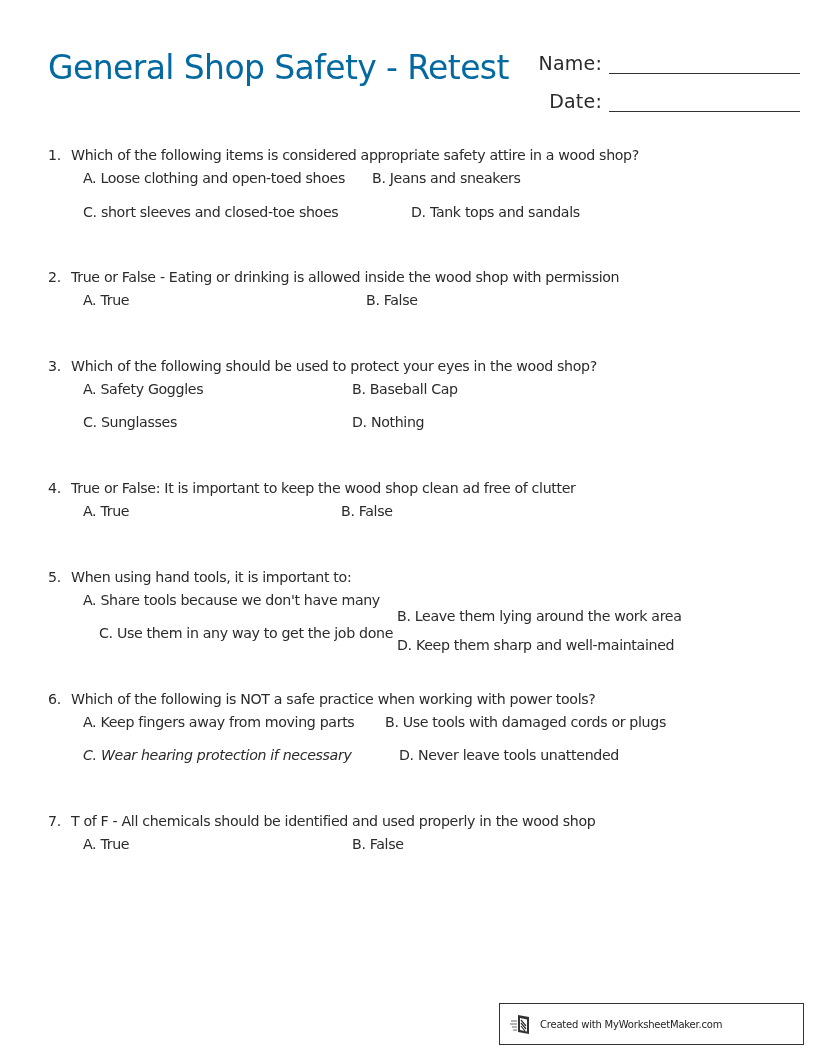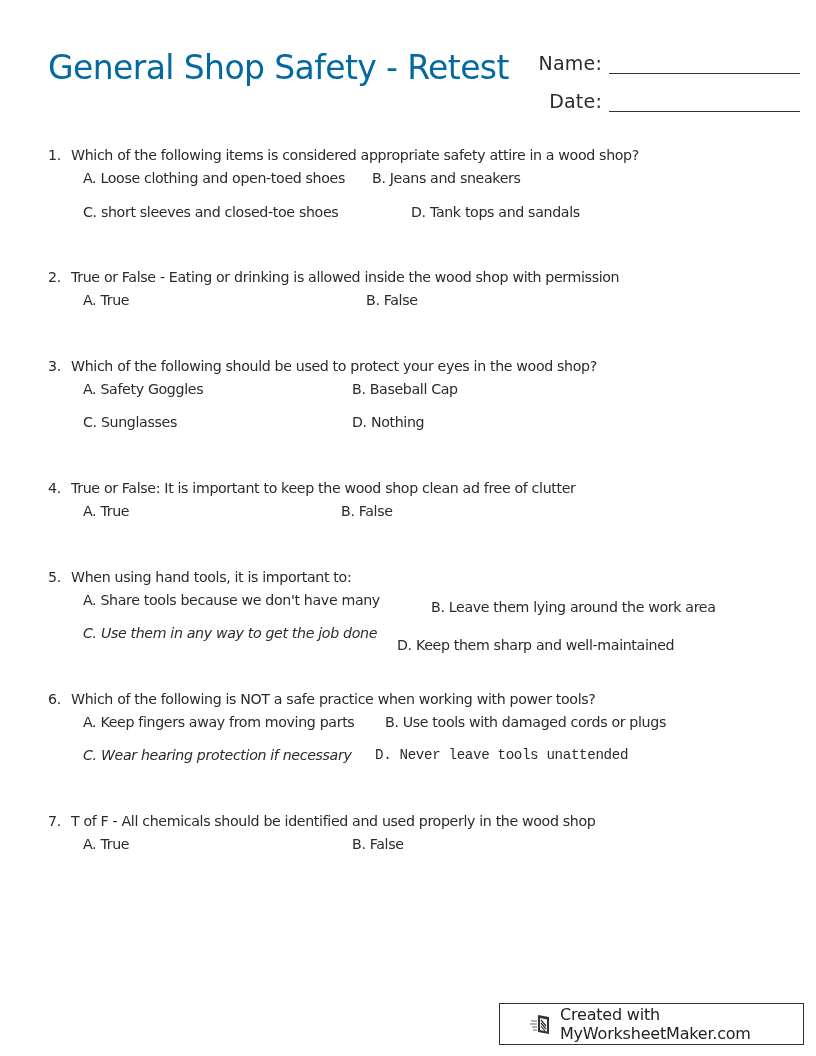--- a/index.html
+++ b/index.html
@@ -77,24 +77,23 @@
     .footer {
       position: absolute;
       left: 499px;
       top: 1003px;
       width: 305px;
       height: 42px;
       border: 1.5px solid #333;
       box-sizing: border-box;
       display: flex;
       align-items: center;
-      font-size: 16px;
+      font-size: 10px;
       color: #222;
       letter-spacing: -0.2px;
-      padding-left: 20px;
     }
     .footer-icon {
       width: 24px;
       height: 24px;
       margin-left: 10px;
       margin-right: 6px;
     }
   </style>
 </head>
 <body>
@@ -158,36 +157,36 @@
   </div>
 </div>
 
 <div class="question" style="top:567px;">
   <div class="q-stem">
     <span class="q-num">5.</span>
     <span>When using hand tools, it is important to:</span>
   </div>
   <div class="q-options">
     <div class="opt" style="left:0;top:3px;"><span>A.</span> <span>Share tools because we don't have many</span></div>
-    <div class="opt" style="left:314px;top:10px;margin-left:34px;"><span>B.</span> <span>Leave them lying around the work area</span></div>
-    <div class="opt" style="left:0;top:36px;font-style:italic;"><span>C.</span> <span>Use them in any way to get the job done</span></div>
+    <div class="opt" style="left:314px;top:19px;"><span>B.</span> <span>Leave them lying around the work area</span></div>
+    <div class="opt" style="left:16px;top:36px;"><span>C.</span> <span>Use them in any way to get the job done</span></div>
     <div class="opt" style="left:314px;top:48px;"><span>D.</span> <span>Keep them sharp and well-maintained</span></div>
   </div>
 </div>
 
 <div class="question" style="top:689px;">
   <div class="q-stem">
     <span class="q-num">6.</span>
     <span>Which of the following is NOT a safe practice when working with power tools?</span>
   </div>
   <div class="q-options">
     <div class="opt" style="left:0;top:3px;"><span>A.</span> <span>Keep fingers away from moving parts</span></div>
     <div class="opt" style="left:302px;top:3px;"><span>B.</span> <span>Use tools with damaged cords or plugs</span></div>
     <div class="opt" style="left:0;top:36px;font-style:italic;"><span>C.</span> <span>Wear hearing protection if necessary</span></div>
-    <div class="opt" style="left:292px;top:36px;font-family:Liberation Mono, monospace;"><span>D.</span> <span>Never leave tools unattended</span></div>
+    <div class="opt" style="left:316px;top:36px;"><span>D.</span> <span>Never leave tools unattended</span></div>
   </div>
 </div>
 
 <div class="question" style="top:811px;">
   <div class="q-stem">
     <span class="q-num">7.</span>
     <span>T of F - All chemicals should be identified and used properly in the wood shop</span>
   </div>
   <div class="q-options">
     <div class="opt" style="left:0;top:3px;"><span>A.</span> <span>True</span></div>

